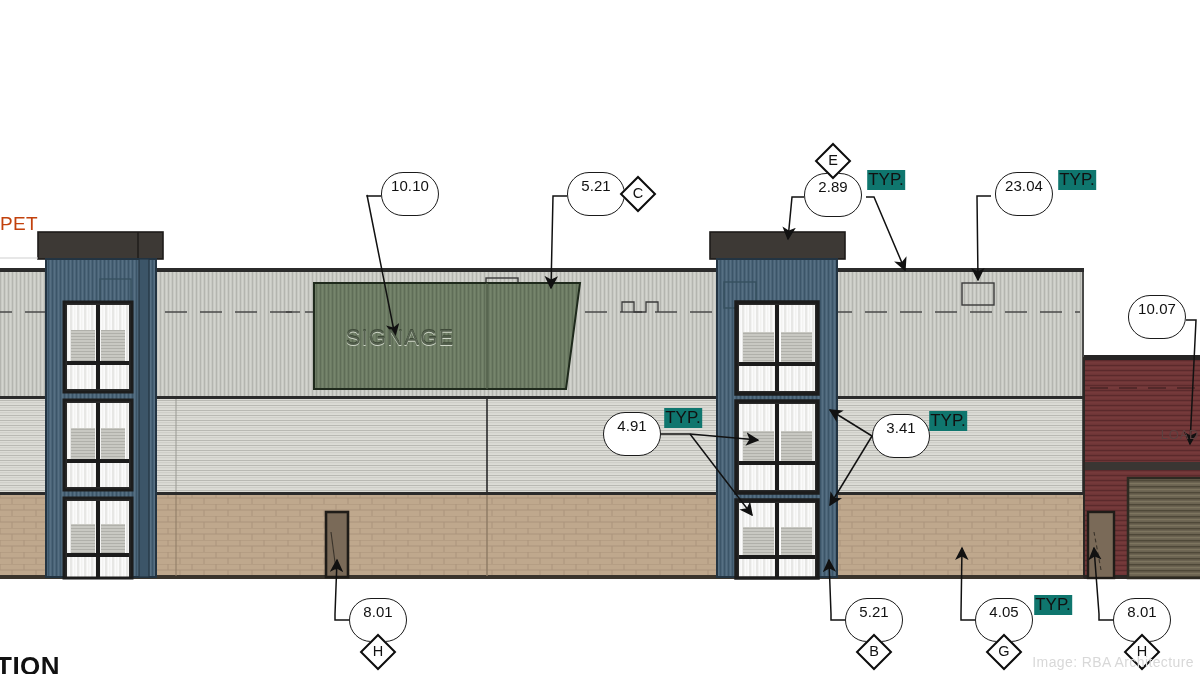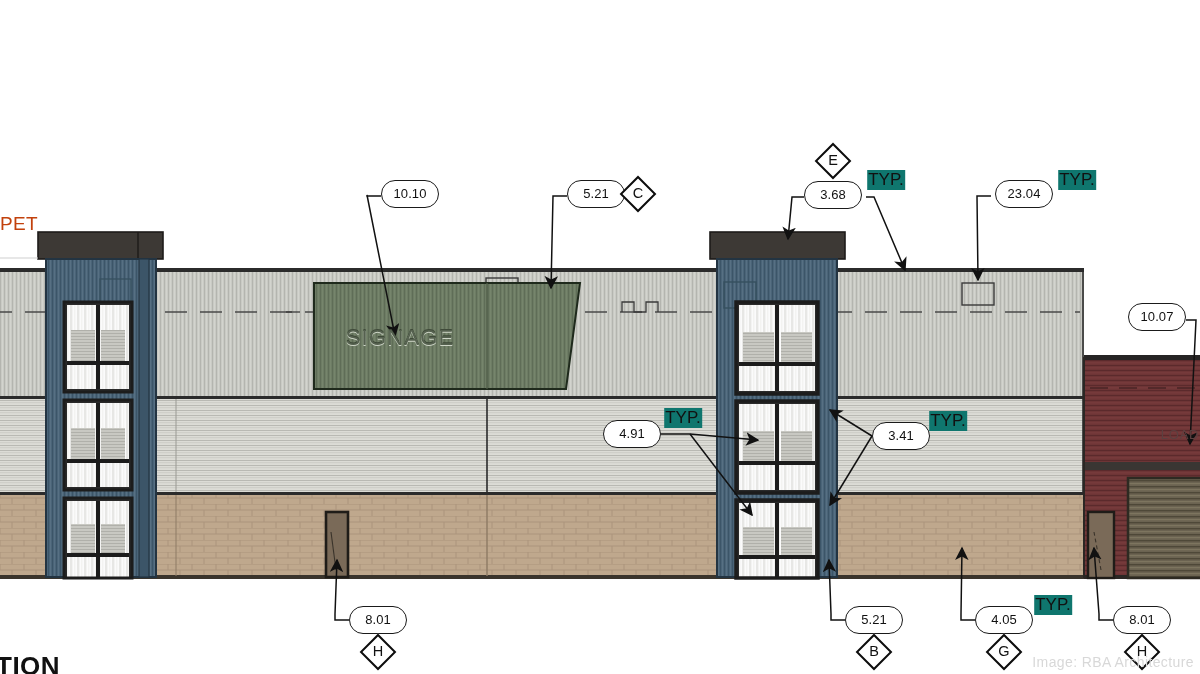--- a/index.html
+++ b/index.html
@@ -9,22 +9,22 @@
     font-family:"Liberation Sans","DejaVu Sans",sans-serif;
     -webkit-font-smoothing:antialiased;
   }
   #sheet{position:absolute;inset:0;width:1200px;height:674px;background:#fff;}
   svg.drawing{position:absolute;left:0;top:0;width:1200px;height:674px;display:block;}
 
   
   .callout{position:absolute;transform:translate(-50%,-50%);}
   .bubble{
     border:1.4px solid #1a1a1a;border-radius:999px;background:#fff;
-    min-width:58px;height:28px;line-height:26px;text-align:center;
-    font-size:13px;color:#111;padding:0 9px;box-sizing:border-box;
+    min-width:58px;height:44px;line-height:26px;text-align:center;
+    font-size:15px;color:#111;padding:0 9px;box-sizing:border-box;
     letter-spacing:.1px;white-space:nowrap;
   }
   
   .diamond{
     position:absolute;transform:translate(-50%,-50%) rotate(45deg);
     width:26px;height:26px;border:2.4px solid #0d0d0d;background:#fff;box-sizing:border-box;
   }
   .diamond > span{
     display:block;transform:rotate(-45deg);
     width:100%;height:100%;line-height:21px;text-align:center;
@@ -302,21 +302,21 @@
 
   <div class="loading-word" style="left:1180px;top:434px;">LOAD</div>
 
   <div class="callout" style="left:410px;top:194px;">
     <div class="bubble">10.10</div>
   </div>
   <div class="callout" style="left:596px;top:194px;">
     <div class="bubble">5.21</div>
   </div>
   <div class="callout" style="left:833px;top:195px;">
-    <div class="bubble">3.68</div>
+    <div class="bubble">2.89</div>
   </div>
   <div class="callout" style="left:1024px;top:194px;">
     <div class="bubble">23.04</div>
   </div>
   <div class="callout" style="left:1157px;top:317px;">
     <div class="bubble">10.07</div>
   </div>
   <div class="callout" style="left:632px;top:434px;">
     <div class="bubble">4.91</div>
   </div>

